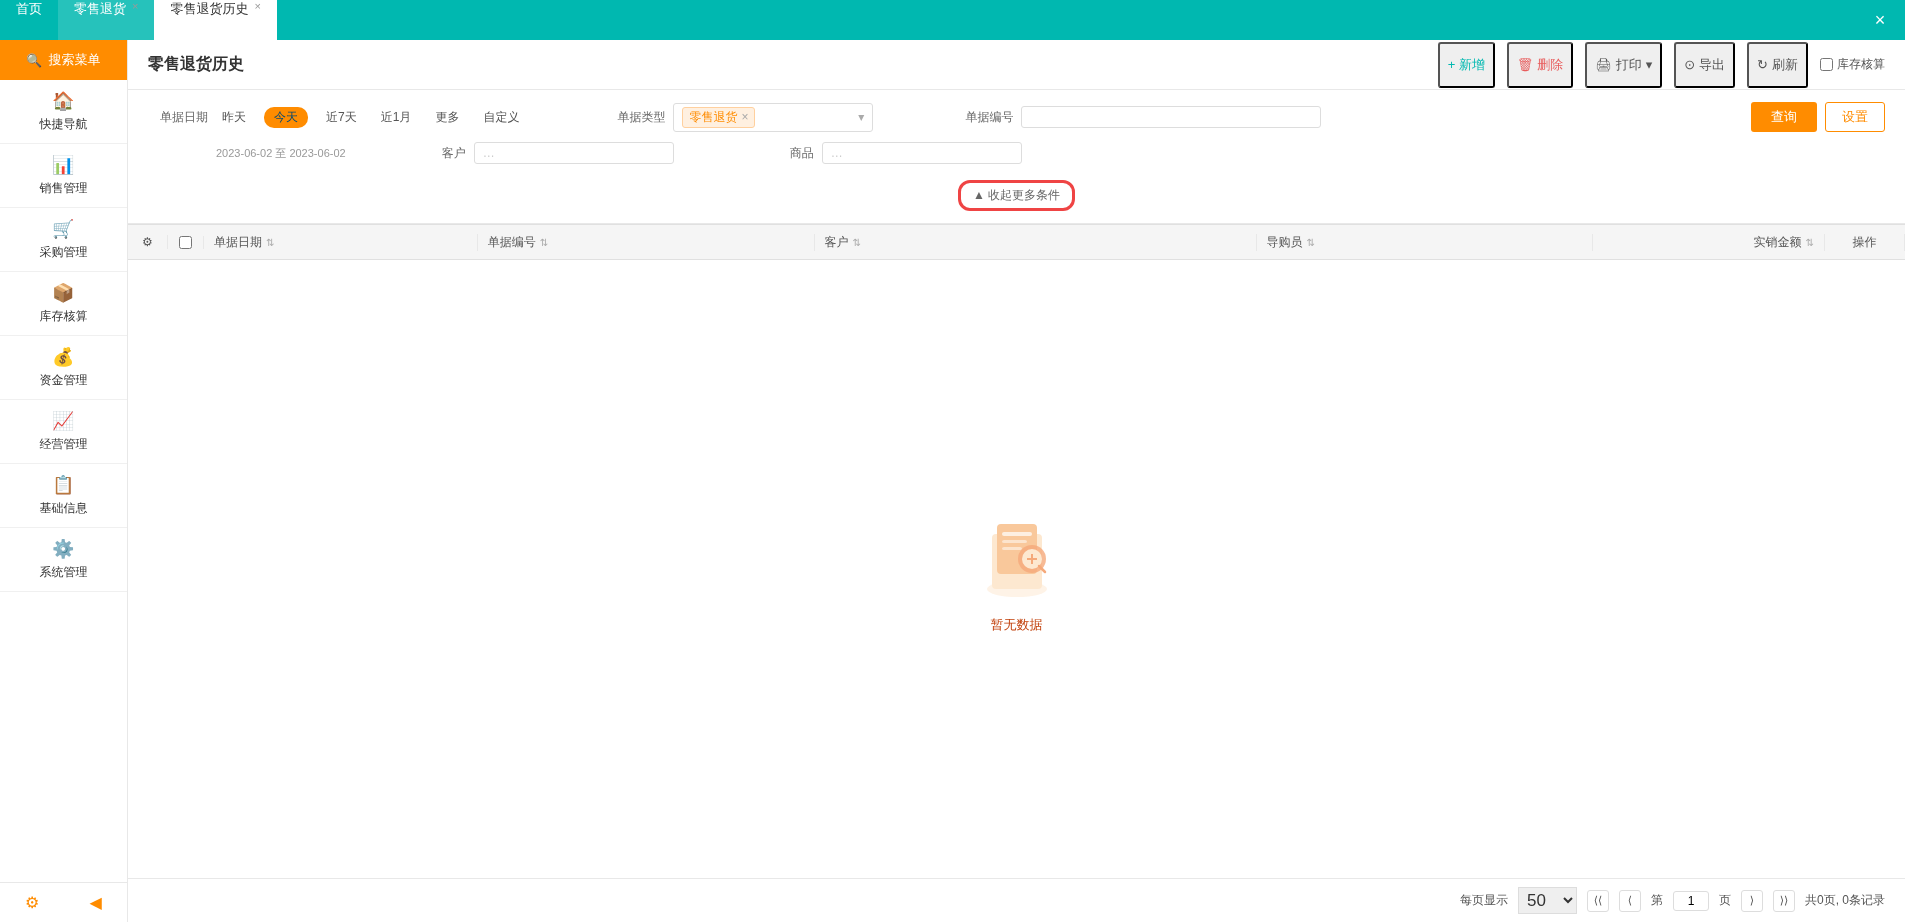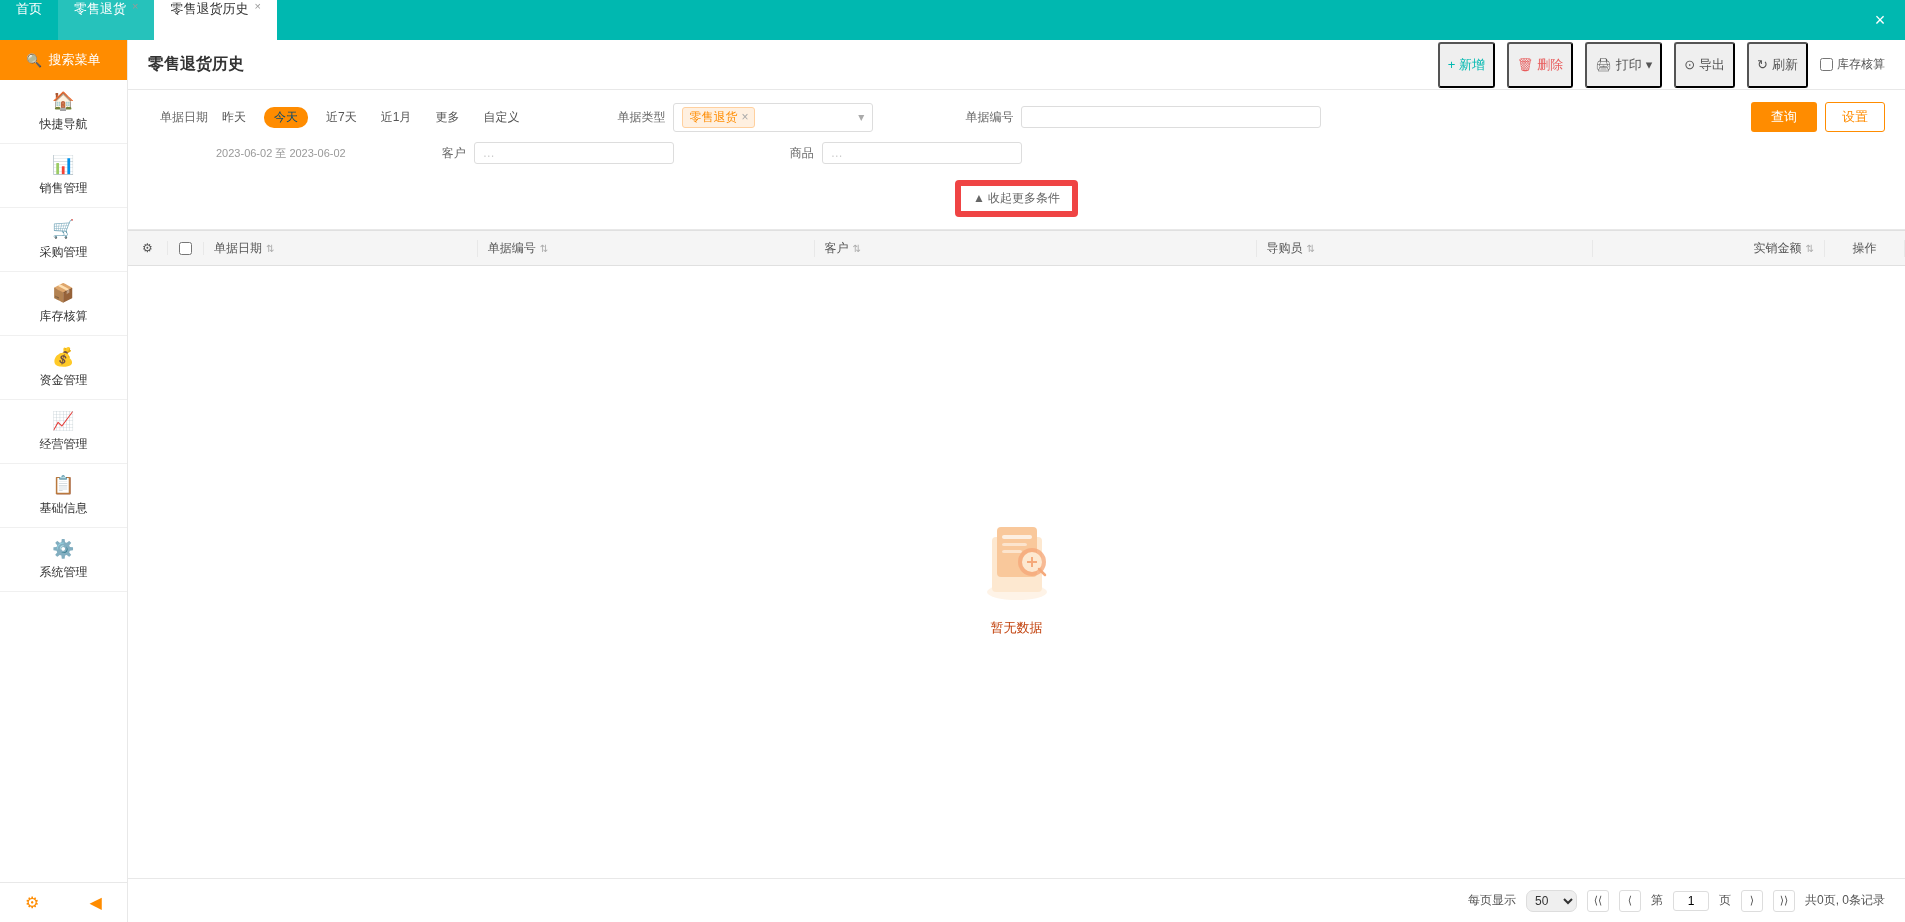--- a/index.html
+++ b/index.html
@@ -243,22 +243,22 @@
     }
     .filter-input::placeholder { color: #ccc; }
     .collapse-btn {
       display: flex;
       align-items: center;
       gap: 4px;
       font-size: 12px;
       color: #666;
       cursor: pointer;
       padding: 4px 12px;
-      border: 6px solid #ef4444;
-      border-radius: 4px;
+      border: 3px solid #ef4444;
+      border-radius: 12px;
       background: #fff;
       margin: 6px auto 0;
       width: fit-content;
     }
 
     
     .table-area {
       flex: 1;
       background: #fff;
       margin: 0;
@@ -323,23 +323,23 @@
       align-items: center;
       justify-content: flex-end;
       padding: 0 20px;
       gap: 10px;
       flex-shrink: 0;
       font-size: 12px;
       color: #555;
     }
     .page-size-select {
       border: 1px solid #ddd;
-      border-radius: 7px;
+      border-radius: 0;
       padding: 2px 4px;
-      font-size: 12px;
+      font-size: 17px;
       color: #333;
     }
     .page-nav-btn {
       width: 22px;
       height: 22px;
       border: 1px solid #ddd;
       border-radius: 3px;
       display: flex;
       align-items: center;
       justify-content: center;

